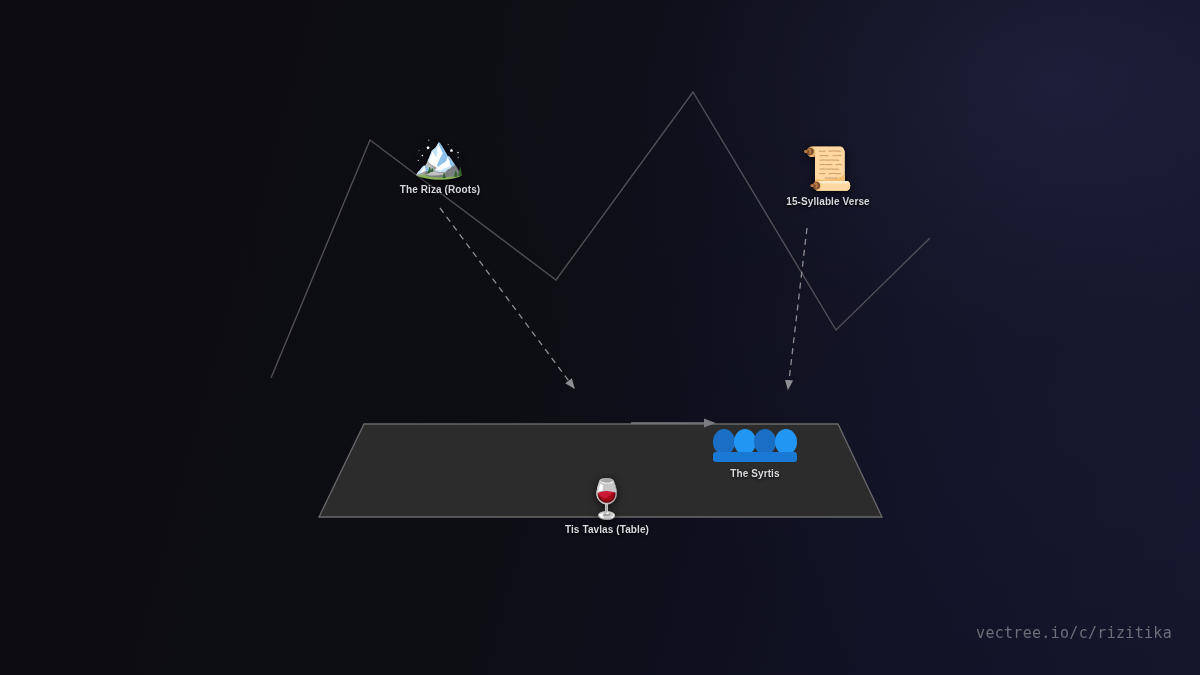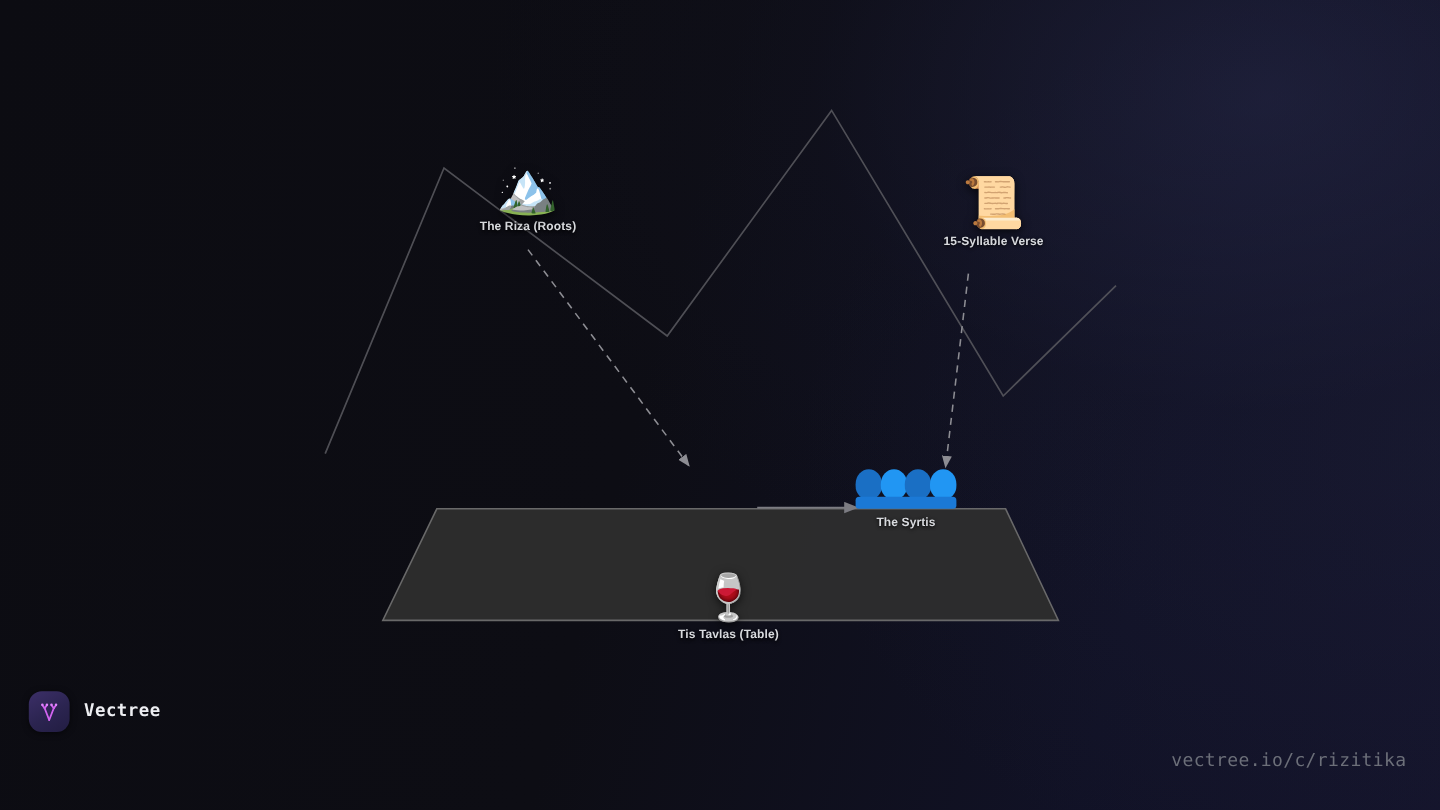--- a/index.html
+++ b/index.html
@@ -109,53 +109,32 @@
     <span class="node-emoji">🏔️</span>
     <span class="node-label">The Riza (Roots)</span>
   </div>
 
   <div class="node" style="left:828px; top:148px; transform:translateX(-50%);">
     <span class="node-emoji">📜</span>
     <span class="node-label">15-Syllable Verse</span>
   </div>
 
 
-  <div class="node" style="left:755px; top:390px; transform:translateX(-50%);">
+  <div class="node" style="left:755px; top:428px; transform:translateX(-50%);">
     <span class="people">
       <span class="p" style="left:0px;  background:#1a6fc4;"></span>
       <span class="p" style="left:21px; background:#2196f3;"></span>
       <span class="p" style="left:41px; background:#1a6fc4;"></span>
       <span class="p" style="left:62px; background:#2196f3;"></span>
       <span class="bar" style="background:#1b79d6;"></span>
     </span>
     <span class="node-label">The Syrtis</span>
   </div>
 
   <div class="node" style="left:607px; top:480px; transform:translateX(-50%);">
     <span class="node-emoji" style="font-size:38px;">🍷</span>
     <span class="node-label">Tis Tavlas (Table)</span>
   </div>
 
-  <div class="brand-row">
-    <span class="brand-logo">
-      <svg width="20" height="20" viewBox="0 0 20 20">
-        <g stroke="#d264f0" stroke-width="1.5" fill="none" stroke-linecap="round">
-          <path d="M10,17 L6.2,7.2"></path>
-          <path d="M10,17 L13.8,7.2"></path>
-          <path d="M6.2,7.2 L4.3,4.6"></path>
-          <path d="M6.2,7.2 L8.1,4.6"></path>
-          <path d="M13.8,7.2 L11.9,4.6"></path>
-          <path d="M13.8,7.2 L15.7,4.6"></path>
-        </g>
-        <g fill="#e285ff">
-          <circle cx="4.3" cy="4.2" r="1.05"></circle>
-          <circle cx="8.1" cy="4.2" r="1.05"></circle>
-          <circle cx="11.9" cy="4.2" r="1.05"></circle>
-          <circle cx="15.7" cy="4.2" r="1.05"></circle>
-        </g>
-      </svg>
-    </span>
-    <span class="brand-name">Vectree</span>
-  </div>
 
   <div class="url">vectree.io/c/rizitika</div>
 
 </div>
 
 </body></html>

